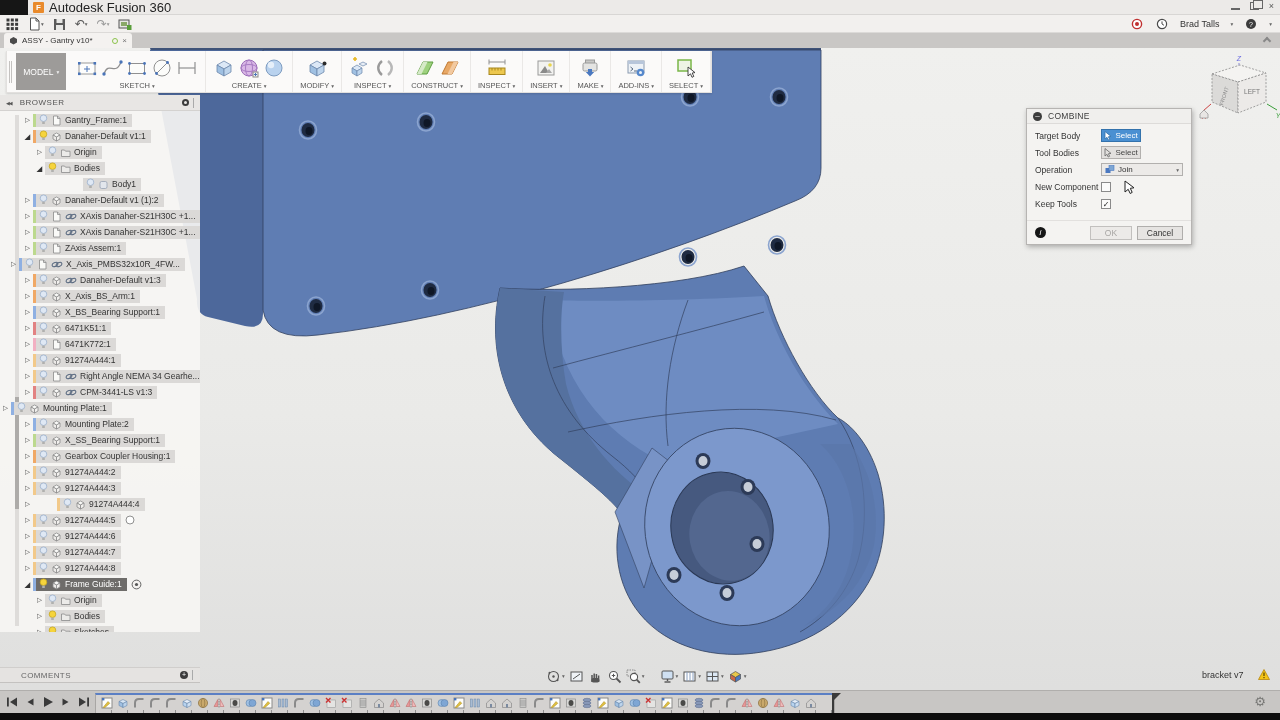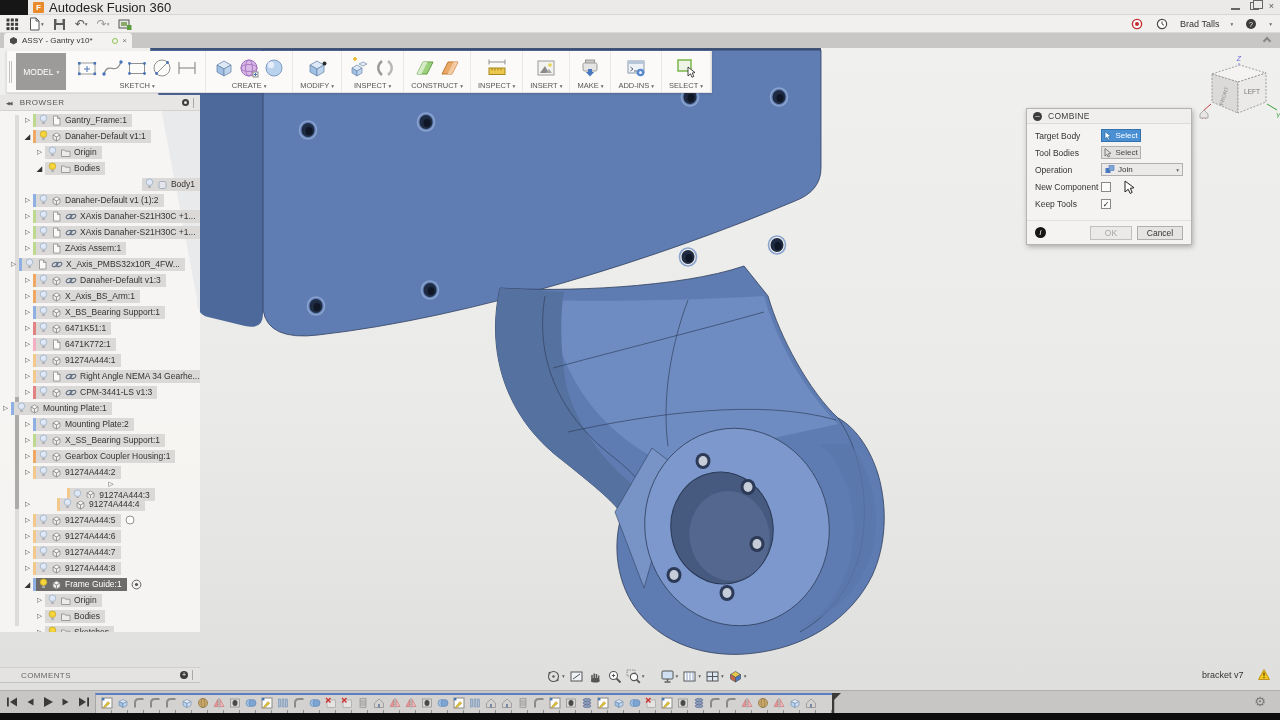--- a/index.html
+++ b/index.html
@@ -556,21 +556,21 @@
             </svg>
           </span>
           <span style="display: inline-flex;">
             <svg width="11" height="11" viewBox="0 0 11 11">
               <path d="M1.5,3 H4.5 L5.5,4.2 H10 V9.5 H1.5 Z" fill="#ecebe9" stroke="#8a8a8a" stroke-width="0.8"></path>
             </svg>
           </span>
           <span class="tlab">Bodies</span>
         </span>
       </div>
-      <div class="trow" style="padding-left: 46px; justify-content: flex-end;">
+      <div class="trow" style="padding-left: 72px;">
         <span class="arr"></span>
         <span class="chip nobar">
           <span style="display: inline-flex;">
             <svg width="9" height="12" viewBox="0 0 9 12">
               <circle cx="4.5" cy="4.2" r="3.3" fill="#dfe8f4" stroke="#9ab0cc" stroke-width="0.8"></circle>
               <rect x="3.2" y="7.6" width="2.6" height="2.4" fill="#b0b0ae"></rect>
             </svg>
           </span>
           <span style="display: inline-flex;">
             <svg width="11" height="11" viewBox="0 0 11 11">
@@ -987,21 +987,21 @@
               <g stroke="#8a8a8a" stroke-width="0.8">
                 <path d="M2,4 L5.5,2 L9,4 L5.5,6 Z" fill="#fafaf8"></path>
                 <path d="M2,4 L5.5,6 V10 L2,8 Z" fill="#eceae8"></path>
                 <path d="M9,4 L5.5,6 V10 L9,8 Z" fill="#f2f0ee"></path>
               </g>
             </svg>
           </span>
           <span class="tlab">91274A444:2</span>
         </span>
       </div>
-      <div class="trow" style="padding-left: 22px; flex-direction: column;">
+      <div class="trow" style="padding-left: 22px;">
         <span class="arr">▷</span>
         <span class="chip">
           <span class="cbar" style="background: rgb(242, 201, 138);"></span>
           <span style="display: inline-flex;">
             <svg width="9" height="12" viewBox="0 0 9 12">
               <circle cx="4.5" cy="4.2" r="3.3" fill="#dfe8f4" stroke="#9ab0cc" stroke-width="0.8"></circle>
               <rect x="3.2" y="7.6" width="2.6" height="2.4" fill="#b0b0ae"></rect>
             </svg>
           </span>
           <span style="display: inline-flex;">

